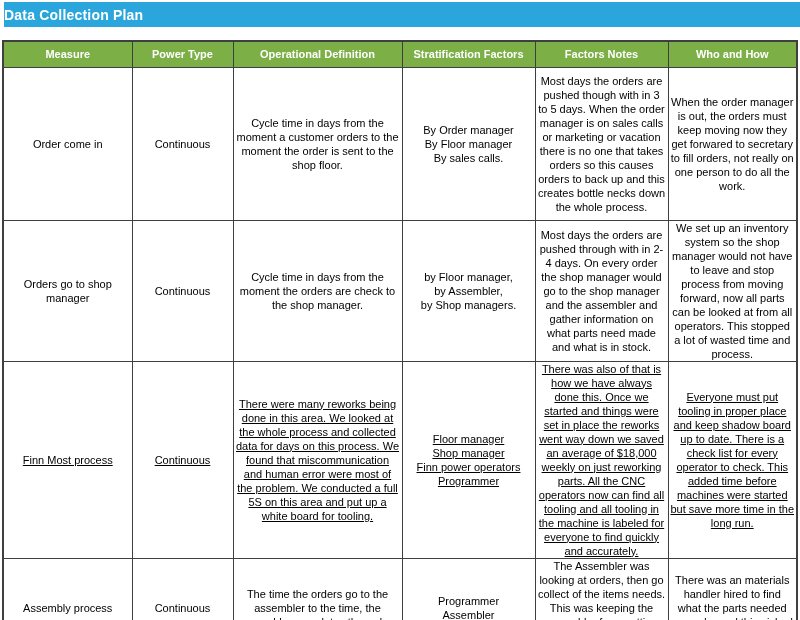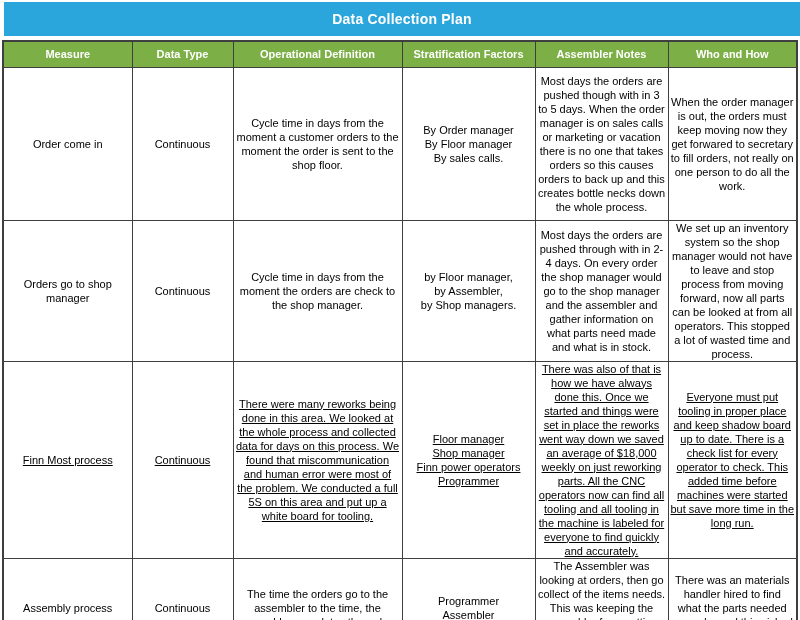--- a/index.html
+++ b/index.html
@@ -14,23 +14,23 @@
   body{
     width:800px;height:620px;
     background:#FFFFFF;
     font-family:"Liberation Sans","DejaVu Sans",sans-serif;
     position:relative;
     overflow:hidden;
   }
   .title-bar{
     position:absolute;
     left:4px;top:2px;right:0;
-    height:34px;
+    height:25px;
     background:var(--title-bar);
-    display:flex;align-items:center;justify-content:center;
+    display:flex;align-items:center;
   }
   .title-bar span{
     color:#FFFFFF;
     font-size:14px;
     font-weight:bold;
     letter-spacing:0.2px;
   }
   table.plan{
     position:absolute;
     left:2px;top:40px;
@@ -78,24 +78,24 @@
     <col style="width:129px">
     <col style="width:101px">
     <col style="width:169px">
     <col style="width:133px">
     <col style="width:133px">
     <col style="width:129px">
   </colgroup>
   <thead>
     <tr>
       <th>Measure</th>
-      <th>Data Type</th>
+      <th>Power Type</th>
       <th>Operational Definition</th>
       <th>Stratification Factors</th>
-      <th>Assembler Notes</th>
+      <th>Factors Notes</th>
       <th>Who and How</th>
     </tr>
   </thead>
   <tbody>
     <tr class="row-1">
       <td>Order come in</td>
       <td>Continuous</td>
       <td>Cycle time in days from the moment a customer orders to the moment the order is sent to the shop floor.</td>
       <td>By Order manager
 By Floor manager

